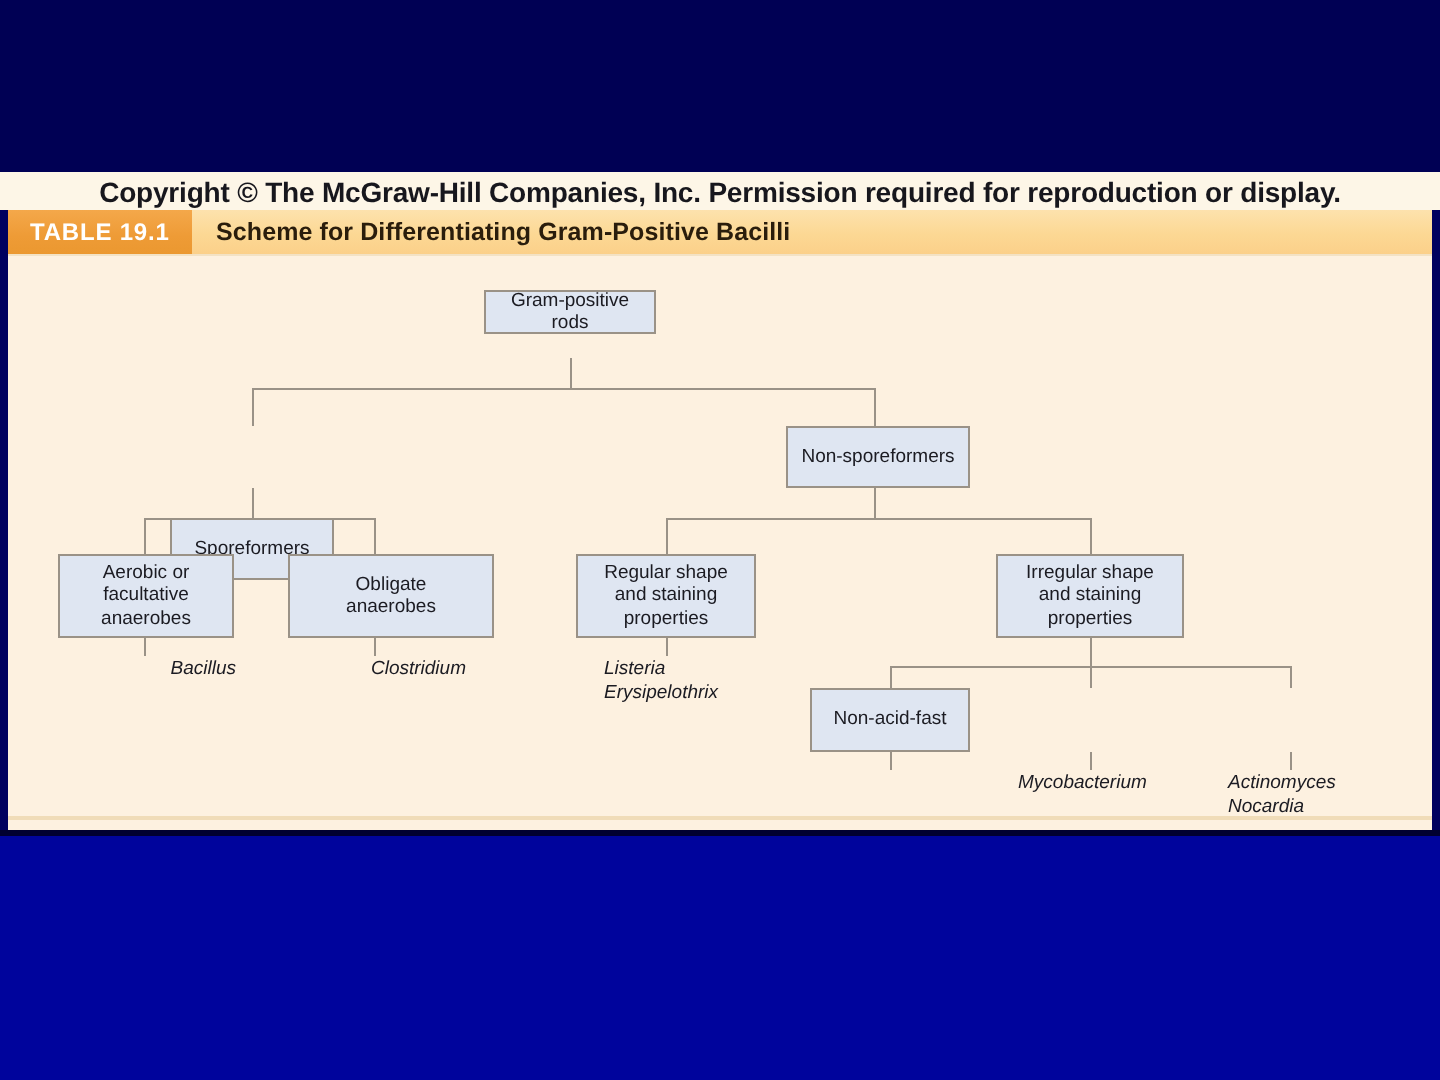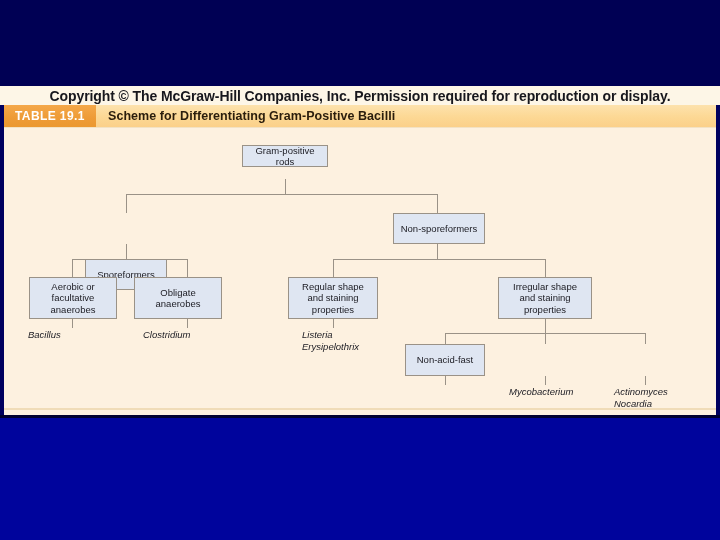--- a/index.html
+++ b/index.html
@@ -119,21 +119,21 @@
   }
   .genus {
     position: absolute;
     font-size: 9.5px;
     line-height: 11.5px;
     font-style: italic;
     color: #1b1b22;
     white-space: pre-line;
     font-family: "Liberation Sans", sans-serif;
   }
-  .genus.center { text-align: left; }
+  .genus.center { text-align: right; }
   .conn {
     position: absolute;
     background: #9a9287;
   }
   .conn.v { width: 1px; }
   .conn.h { height: 1px; }
 </style>
 </head>
 <body>
 
@@ -169,21 +169,21 @@
       <div class="conn v" style="left:183px; top:132px; height:18px;"></div>
 
       <div class="conn v" style="left:433px; top:117px; height:15px;"></div>
       <div class="conn h" style="left:329px; top:132px; width:213px;"></div>
       <div class="conn v" style="left:329px; top:132px; height:18px;"></div>
       <div class="conn v" style="left:541px; top:132px; height:18px;"></div>
 
       <div class="node" style="left:25px; top:150px; width:88px; height:42px; white-space:pre-line;">Aerobic or
 facultative
 anaerobes</div>
-      <div class="node" style="left:130px; top:150px; width:88px; height:42px; white-space:pre-line;">Obligate
+      <div class="node" style="left:140px; top:150px; width:103px; height:42px; white-space:pre-line;">Obligate
 anaerobes</div>
       <div class="node" style="left:284px; top:150px; width:90px; height:42px; white-space:pre-line;">Regular shape
 and staining
 properties</div>
       <div class="node" style="left:494px; top:150px; width:94px; height:42px; white-space:pre-line;">Irregular shape
 and staining
 properties</div>
 
       <div class="conn v" style="left:68px; top:192px; height:9px;"></div>
       <div class="conn v" style="left:183px; top:192px; height:9px;"></div>

